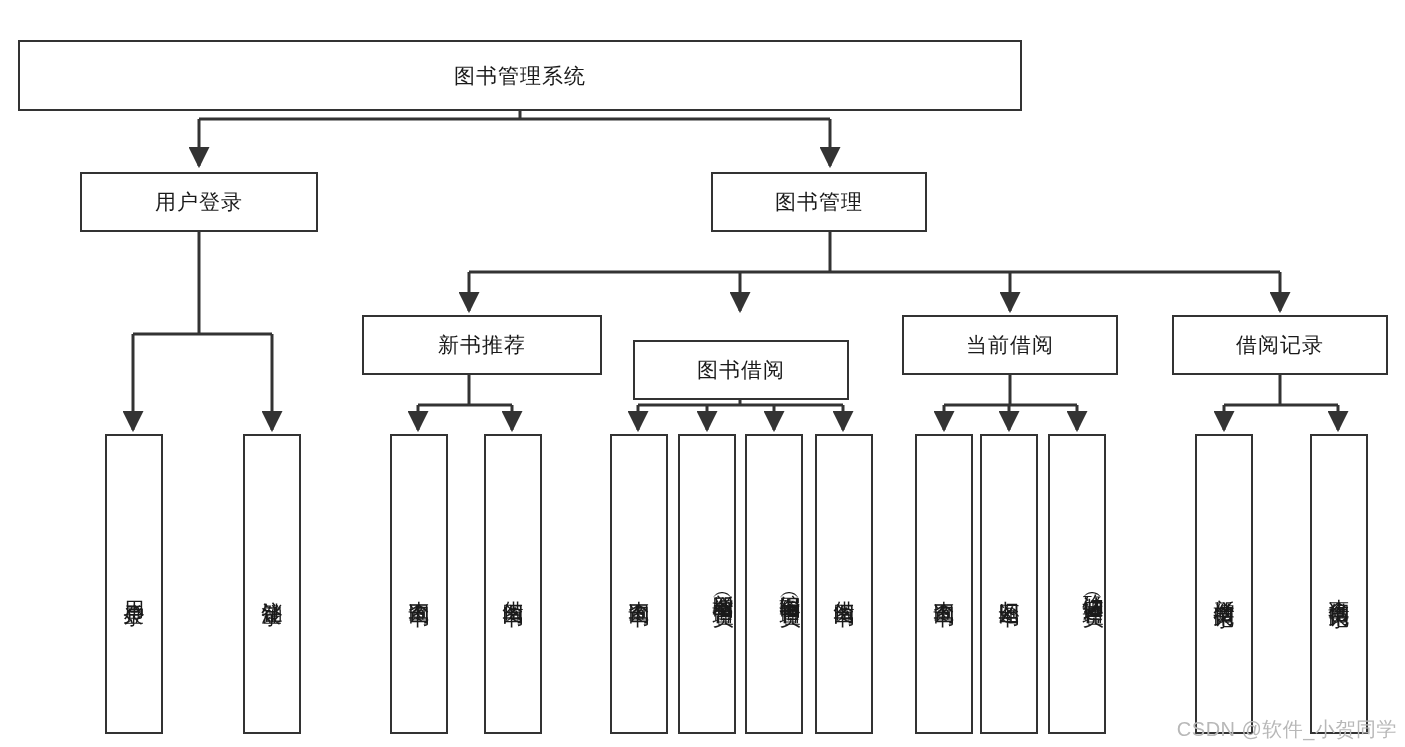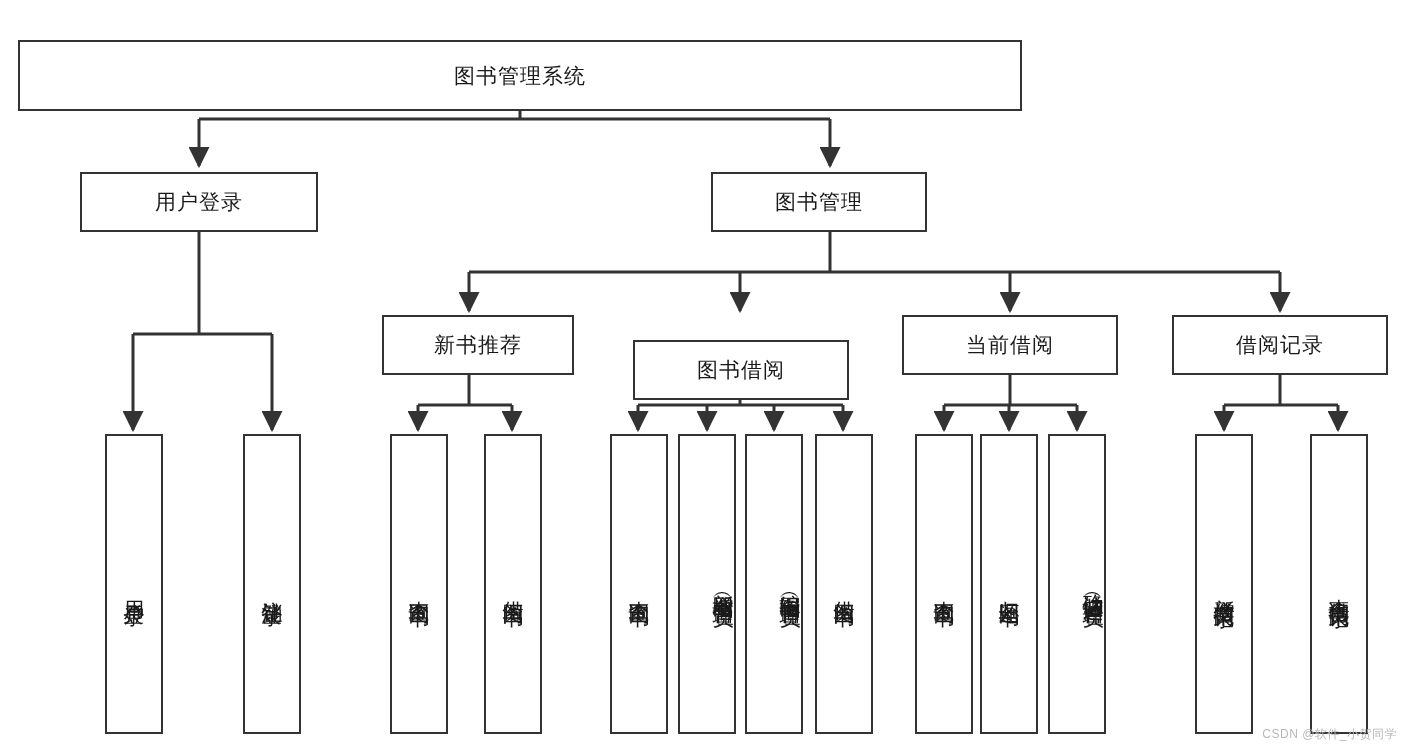--- a/index.html
+++ b/index.html
@@ -53,21 +53,21 @@
   .node.vert.tall {
     padding-top: 4px;
   }
   .node .label {
     display: block;
   }
   .watermark {
     position: absolute;
     right: 8px;
     bottom: 4px;
-    font-size: 12px;
+    font-size: 20px;
     color: #b8b8b8;
     letter-spacing: 0.5px;
     white-space: nowrap;
   }
 </style>
 </head>
 <body>
 
 <div id="canvas">
 
@@ -125,21 +125,21 @@
     <span class="label">图书管理系统</span>
   </div>
 
   <div class="node horiz" style="left:80px; top:172px; width:238px; height:60px;">
     <span class="label">用户登录</span>
   </div>
   <div class="node horiz" style="left:711px; top:172px; width:216px; height:60px;">
     <span class="label">图书管理</span>
   </div>
 
-  <div class="node horiz" style="left:382px; top:315px; width:192px; height:60px;">
+  <div class="node horiz" style="left:362px; top:315px; width:240px; height:60px;">
     <span class="label">新书推荐</span>
   </div>
   <div class="node horiz" style="left:633px; top:315px; width:216px; height:60px;margin-top:25px;">
     <span class="label">图书借阅</span>
   </div>
   <div class="node horiz" style="left:902px; top:315px; width:216px; height:60px;">
     <span class="label">当前借阅</span>
   </div>
   <div class="node horiz" style="left:1172px; top:315px; width:216px; height:60px;">
     <span class="label">借阅记录</span>

